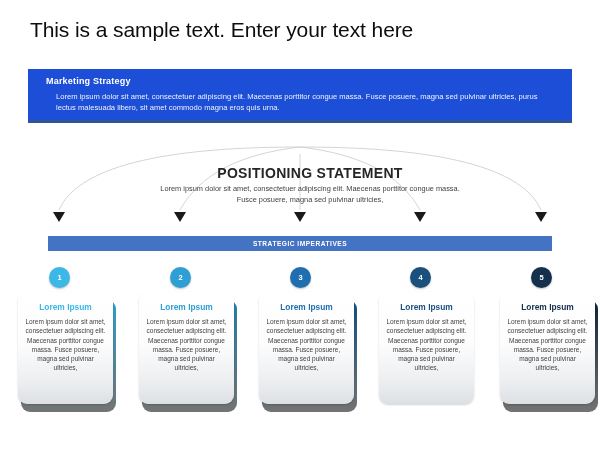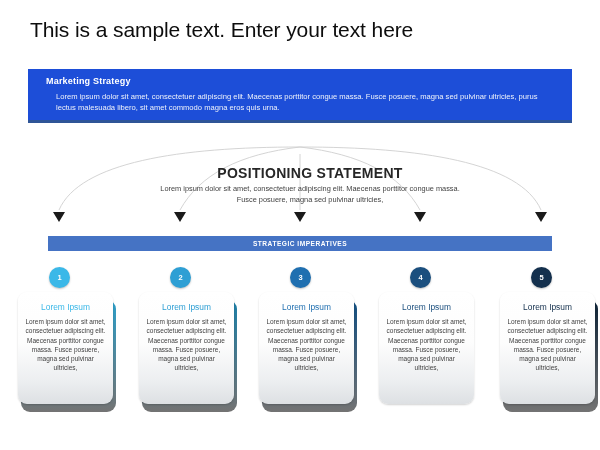--- a/index.html
+++ b/index.html
@@ -81,21 +81,21 @@
   .card{
     position:absolute;left:0;top:0;width:95px;height:112px;
     border-radius:9px;
     background:linear-gradient(180deg,#ffffff 0%,#fdfdfd 45%,#eceef0 80%,#dde0e3 100%);
     box-shadow:0 1px 2px rgba(0,0,0,0.18);
     box-sizing:border-box;
     padding:10px 7px 6px 7px;
     text-align:center;
   }
   .card-title{
-    font-size:8.4px;font-weight:normal;margin-bottom:5px;
+    font-size:8.4px;font-weight:bold;margin-bottom:5px;
   }
   .card-body{
     font-size:6.5px;line-height:9.3px;color:#3f3f3f;
   }
 </style>
 </head>
 <body>
 
 <div id="slide">
 

